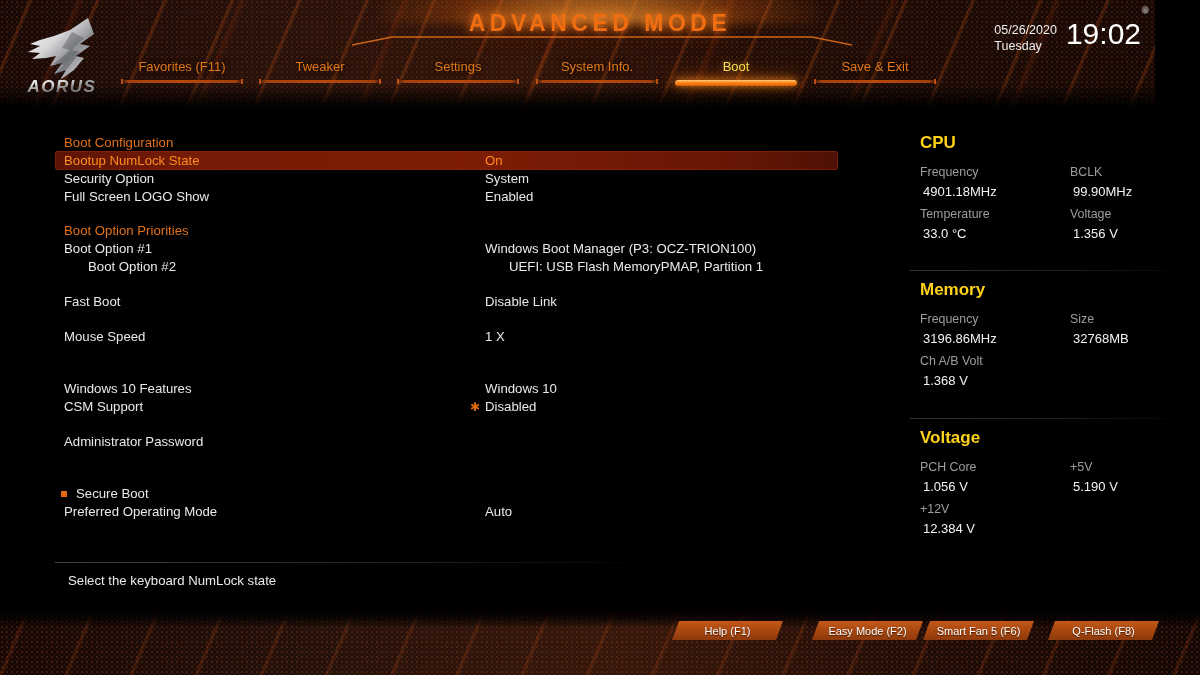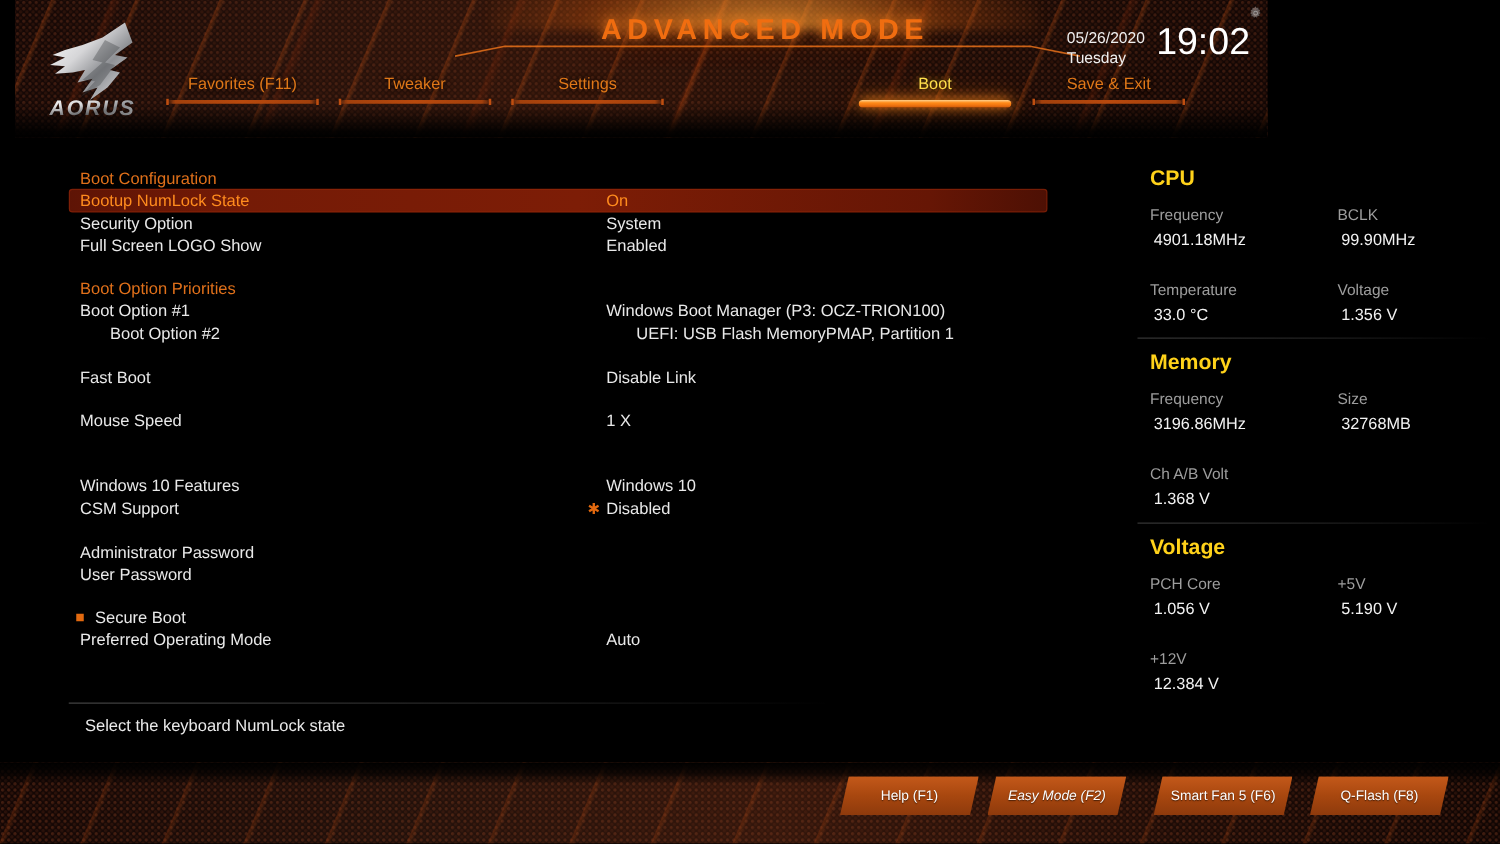--- a/index.html
+++ b/index.html
@@ -16,22 +16,22 @@
     position: relative;
     width: 1200px;
     height: 675px;
     background: #000;
     overflow: hidden;
   }
 
   
   #header {
     position: absolute;
-    left: 12px; top: 0;
-    width: 1002px; height: 110px;
+    left: 0; top: 0;
+    width: 1155px; height: 110px;
     background:
       
       repeating-linear-gradient(113deg,
         rgba(0,0,0,0) 0px, rgba(0,0,0,0) 26px,
         rgba(196,76,16,0.30) 27px, rgba(228,104,28,0.16) 29px,
         rgba(0,0,0,0) 31px, rgba(0,0,0,0) 62px),
       repeating-linear-gradient(113deg,
         rgba(0,0,0,0) 0px, rgba(0,0,0,0) 70px,
         rgba(150,46,10,0.24) 72px, rgba(0,0,0,0) 79px,
         rgba(0,0,0,0) 150px),
@@ -254,21 +254,21 @@
   .panel { position: absolute; left: 10px; width: 270px; }
   .panel .ptitle {
     font-size: 17px;
     color: #ffd21a;
     font-weight: bold;
     margin-bottom: 9px;
   }
   .metric-grid {
     display: grid;
     grid-template-columns: 150px 120px;
-    row-gap: 20px;
+    row-gap: 2px;
   }
   .metric .mlabel {
     font-size: 12.4px;
     color: #9d9d9d;
     line-height: 20px;
   }
   .metric .mvalue {
     font-size: 13px;
     color: #f2f2f2;
     line-height: 20px;
@@ -298,21 +298,21 @@
   }
   #footer::before {
     content: "";
     position: absolute; left: 0; right: 0; top: 0; height: 18px;
     background: linear-gradient(180deg, #000 0%, rgba(0,0,0,0.75) 45%, rgba(0,0,0,0) 100%);
   }
 
   .fbtn {
     position: absolute;
     top: 11px;
-    height: 31px;
+    height: 19px;
     background: linear-gradient(180deg, #c4591a 0%, #a8470f 50%, #8e3a0c 100%);
     clip-path: polygon(7px 0, 100% 0, calc(100% - 7px) 100%, 0 100%);
     display: flex;
     align-items: center;
     justify-content: center;
     box-shadow: 0 0 6px rgba(190,80,20,0.45);
   }
   .fbtn span {
     font-size: 11px;
     color: #fdfdfd;
@@ -370,20 +370,24 @@
         <span class="bar"></span>
       </div>
       <div class="tab" style="left:259px; width:122px;">
         <span class="lbl">Tweaker</span>
         <span class="bar"></span>
       </div>
       <div class="tab" style="left:397px; width:122px;">
         <span class="lbl">Settings</span>
         <span class="bar"></span>
       </div>
+      <div class="tab" style="left:536px; width:122px;">
+        <span class="lbl">System Info.</span>
+        <span class="bar"></span>
+      </div>
       <div class="tab active" style="left:675px; width:122px;">
         <span class="lbl">Boot</span>
         <span class="bar"></span>
       </div>
       <div class="tab" style="left:814px; width:122px;">
         <span class="lbl">Save &amp; Exit</span>
         <span class="bar"></span>
       </div>
     </div>
   </div>
@@ -444,24 +448,20 @@
         <span class="name">CSM Support</span>
         <span class="star-marker">✱</span>
         <span class="val">Disabled</span>
       </div>
 
       <div class="row" style="top:322px;">
         <span class="name">Administrator Password</span>
         <span class="val"></span>
       </div>
 
-      <div class="row" style="top:340px;">
-        <span class="name">User Password</span>
-        <span class="val"></span>
-      </div>
 
       <div class="row" style="top:374px;margin-left:12px;">
         <span class="sub-marker"></span>
         <span class="name">Secure Boot</span>
         <span class="val"></span>
       </div>
 
       <div class="row" style="top:392px;">
         <span class="name">Preferred Operating Mode</span>
         <span class="val">Auto</span>
@@ -535,21 +535,21 @@
     </div>
 
     <div class="panel-div" style="top:160px;"></div>
     <div class="panel-div" style="top:308px;"></div>
   </div>
 
   <div id="footer">
     <div class="fbtn" style="left:672px; width:111px;">
       <span>Help (F1)</span>
     </div>
-    <div class="fbtn" style="left:790px; width:111px;font-style:italic;">
+    <div class="fbtn" style="left:812px; width:111px;">
       <span>Easy Mode (F2)</span>
     </div>
     <div class="fbtn" style="left:923px; width:111px;">
       <span>Smart Fan 5 (F6)</span>
     </div>
     <div class="fbtn" style="left:1048px; width:111px;">
       <span>Q-Flash (F8)</span>
     </div>
   </div>
 

